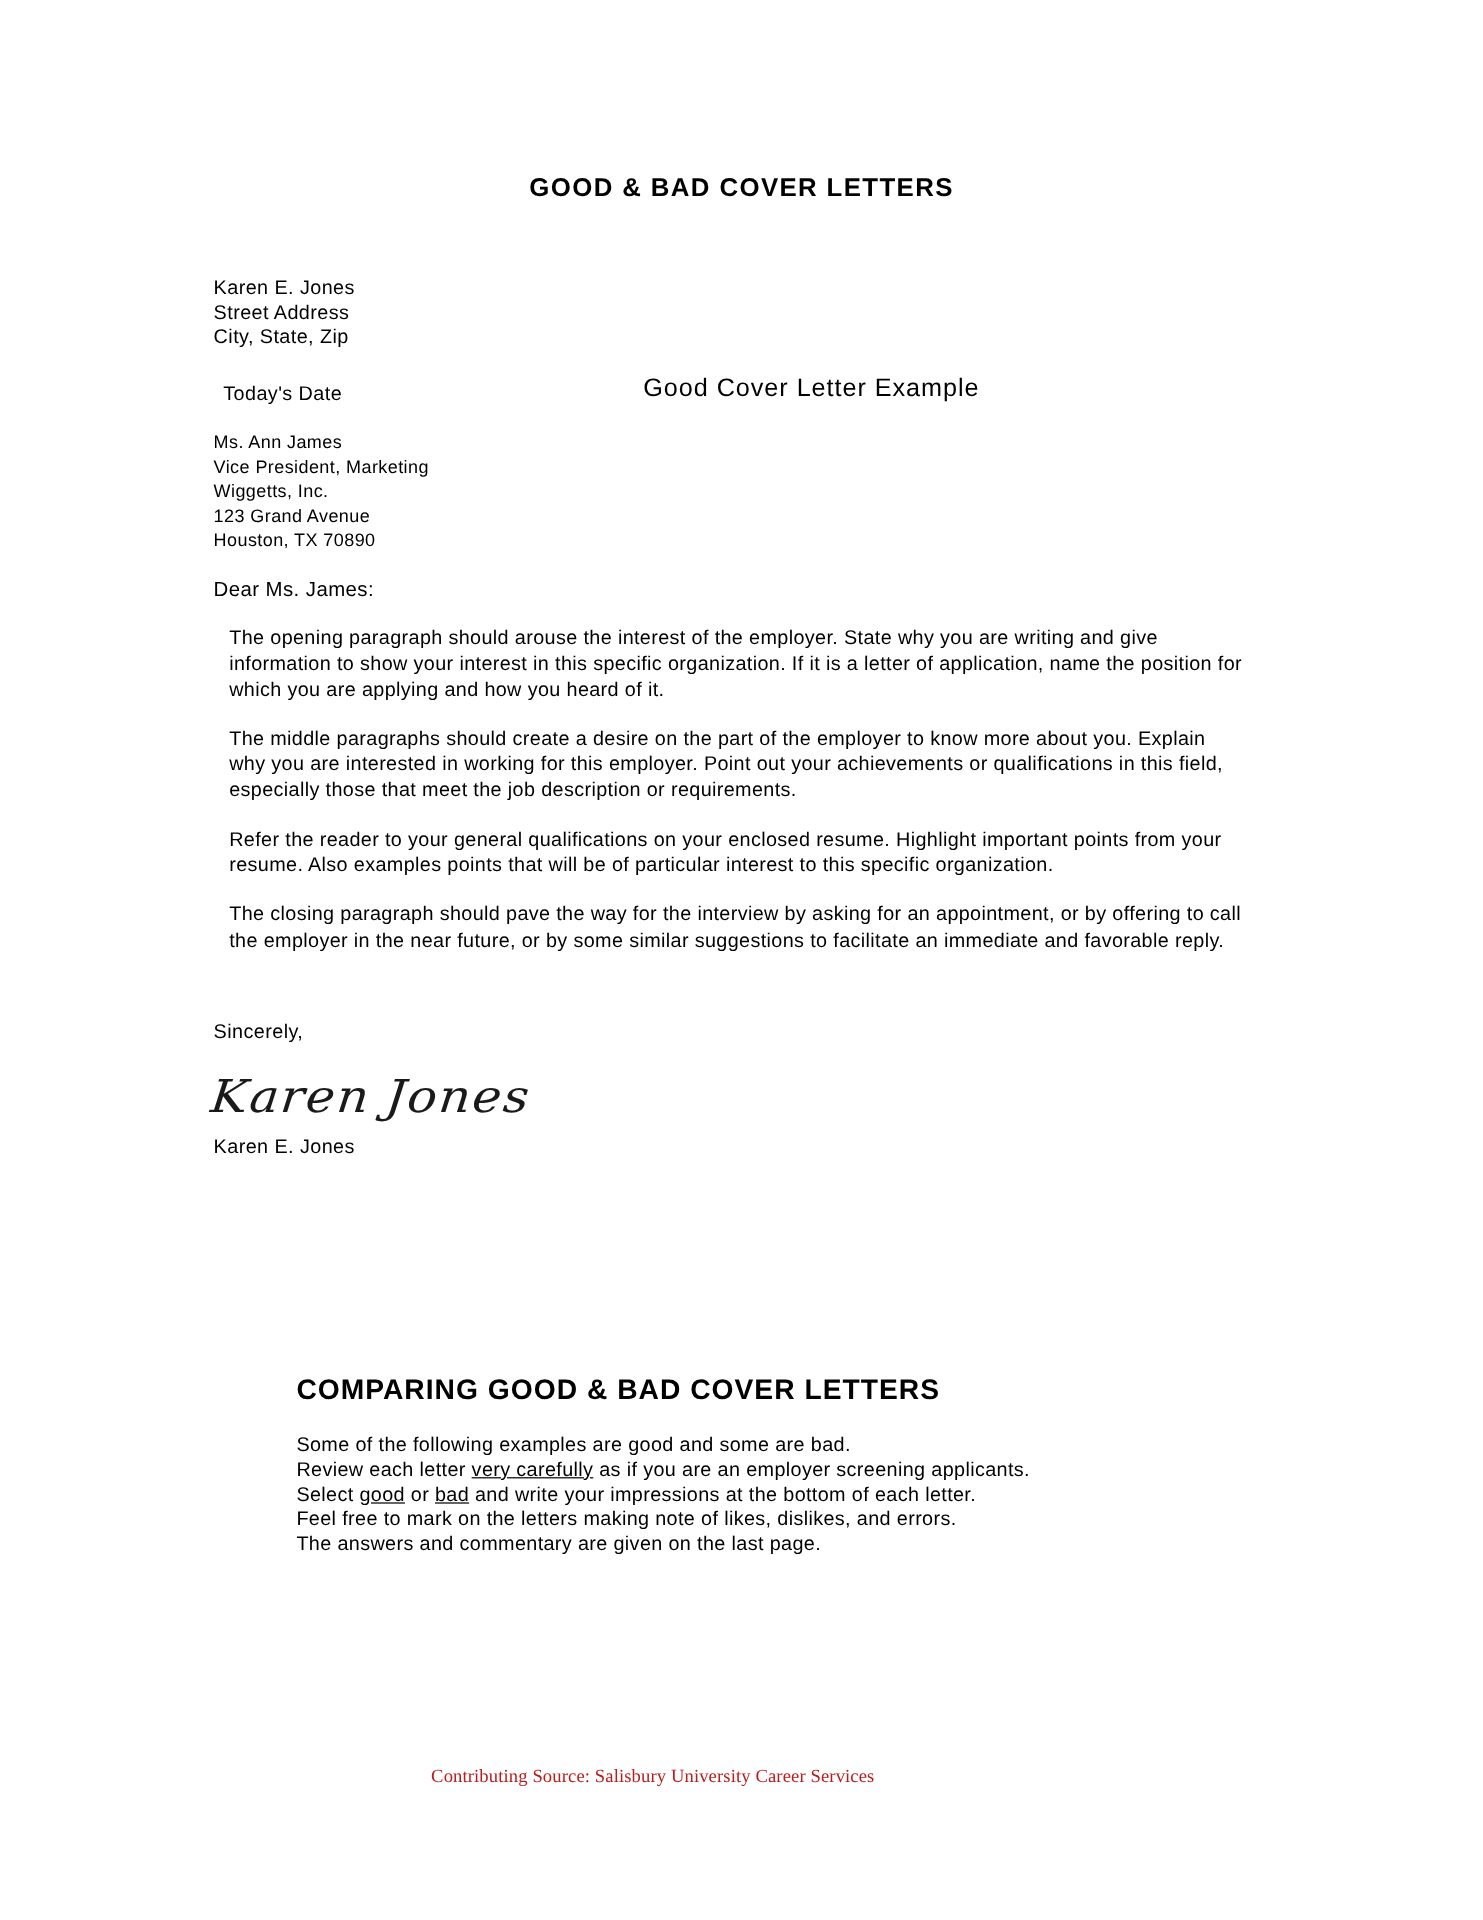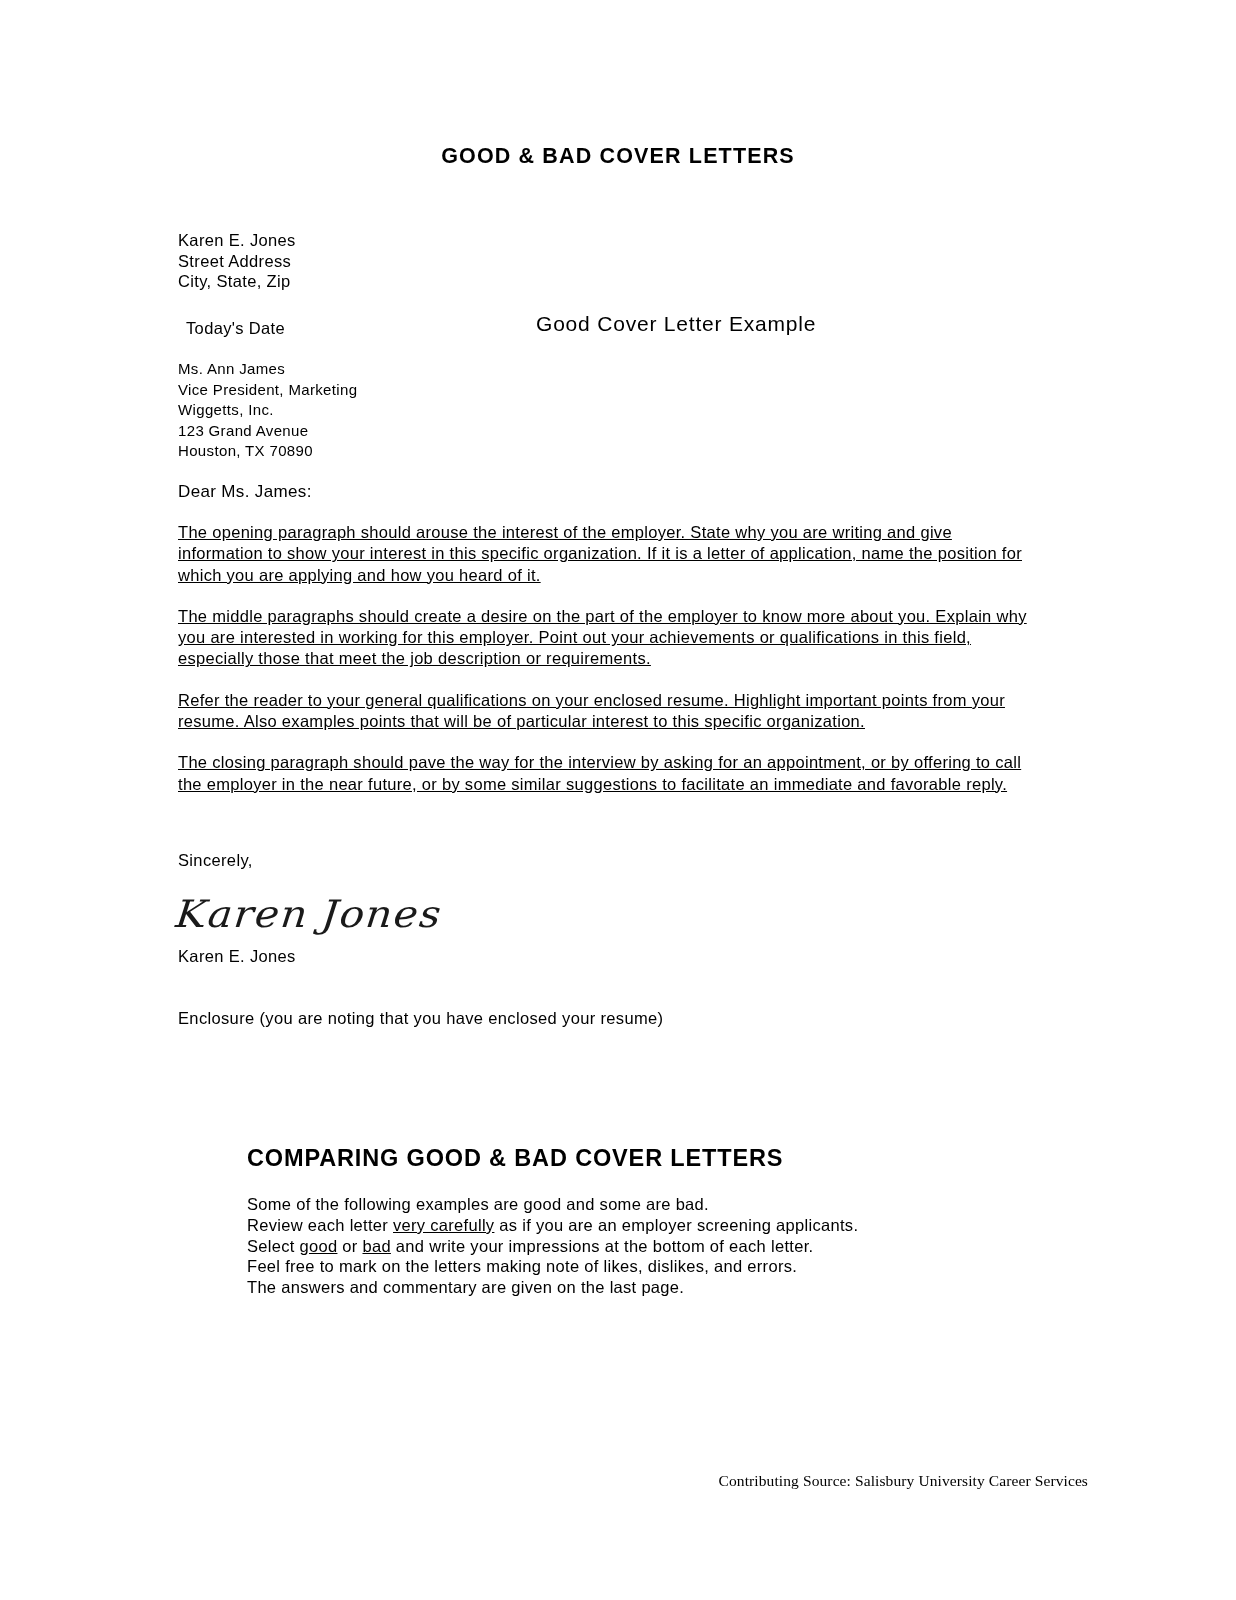--- a/index.html
+++ b/index.html
@@ -86,22 +86,21 @@
   .body-block {
     position: absolute;
     left: 178px;
     top: 522px;
     width: 860px;
     font-size: 16.5px;
     line-height: 21.3px;
     letter-spacing: 0.3px;
   }
   .body-block p {
-    margin: 0 0 20px 0;
-    text-decoration: underline;
+    margin: 0 0 20px 13px;
   }
   .body-block p:last-child {
     margin-bottom: 0;
   }
 
   
   .closing {
     position: absolute;
     left: 178px;
     top: 851px;
@@ -163,26 +162,26 @@
   }
   .compare-lines .ln { display: block; white-space: nowrap; }
   .u { text-decoration: underline; }
 
   
   .footer-source {
     position: absolute;
     left: 0;
     top: 1472px;
     width: 1236px;
-    text-align: right;
+    text-align: center;
     padding-right: 148px;
     box-sizing: border-box;
     font-family: "Liberation Serif", "DejaVu Serif", serif;
     font-size: 15.5px;
-    color: #000000;
+    color: #b91c1c;
     letter-spacing: 0.1px;
   }
 </style>
 </head>
 <body>
 
 <div class="page">
 
   <div class="doc-title">GOOD &amp; BAD COVER LETTERS</div>
 
@@ -212,21 +211,20 @@
     <p>Refer the reader to your general qualifications on your enclosed resume.  Highlight important points from your resume.  Also examples points that will be of particular interest to this specific organization.</p>
     <p>The closing paragraph should pave the way for the interview by asking for an appointment, or by offering to call the employer in the near future, or by some similar suggestions to facilitate an immediate and favorable reply.</p>
   </div>
 
   <div class="closing">Sincerely,</div>
 
   <div class="signature"><span>Karen</span><span class="sig-sep"></span><span>Jones</span></div>
 
   <div class="signature-name">Karen E. Jones</div>
 
-  <div class="enclosure">Enclosure (you are noting that you have enclosed your resume)</div>
 
   <div class="compare-heading">COMPARING GOOD &amp; BAD COVER LETTERS</div>
 
   <div class="compare-lines">
     <span class="ln">Some of the following examples are good and some are bad.</span>
     <span class="ln"><span>Review each letter </span><span class="u">very carefully</span><span> as if you are an employer screening applicants.</span></span>
     <span class="ln"><span>Select </span><span class="u">good</span><span> or </span><span class="u">bad</span><span> and write your impressions at the bottom of each letter.</span></span>
     <span class="ln">Feel free to mark on the letters making note of likes, dislikes, and errors.</span>
     <span class="ln">The answers and commentary are given on the last page.</span>
   </div>

